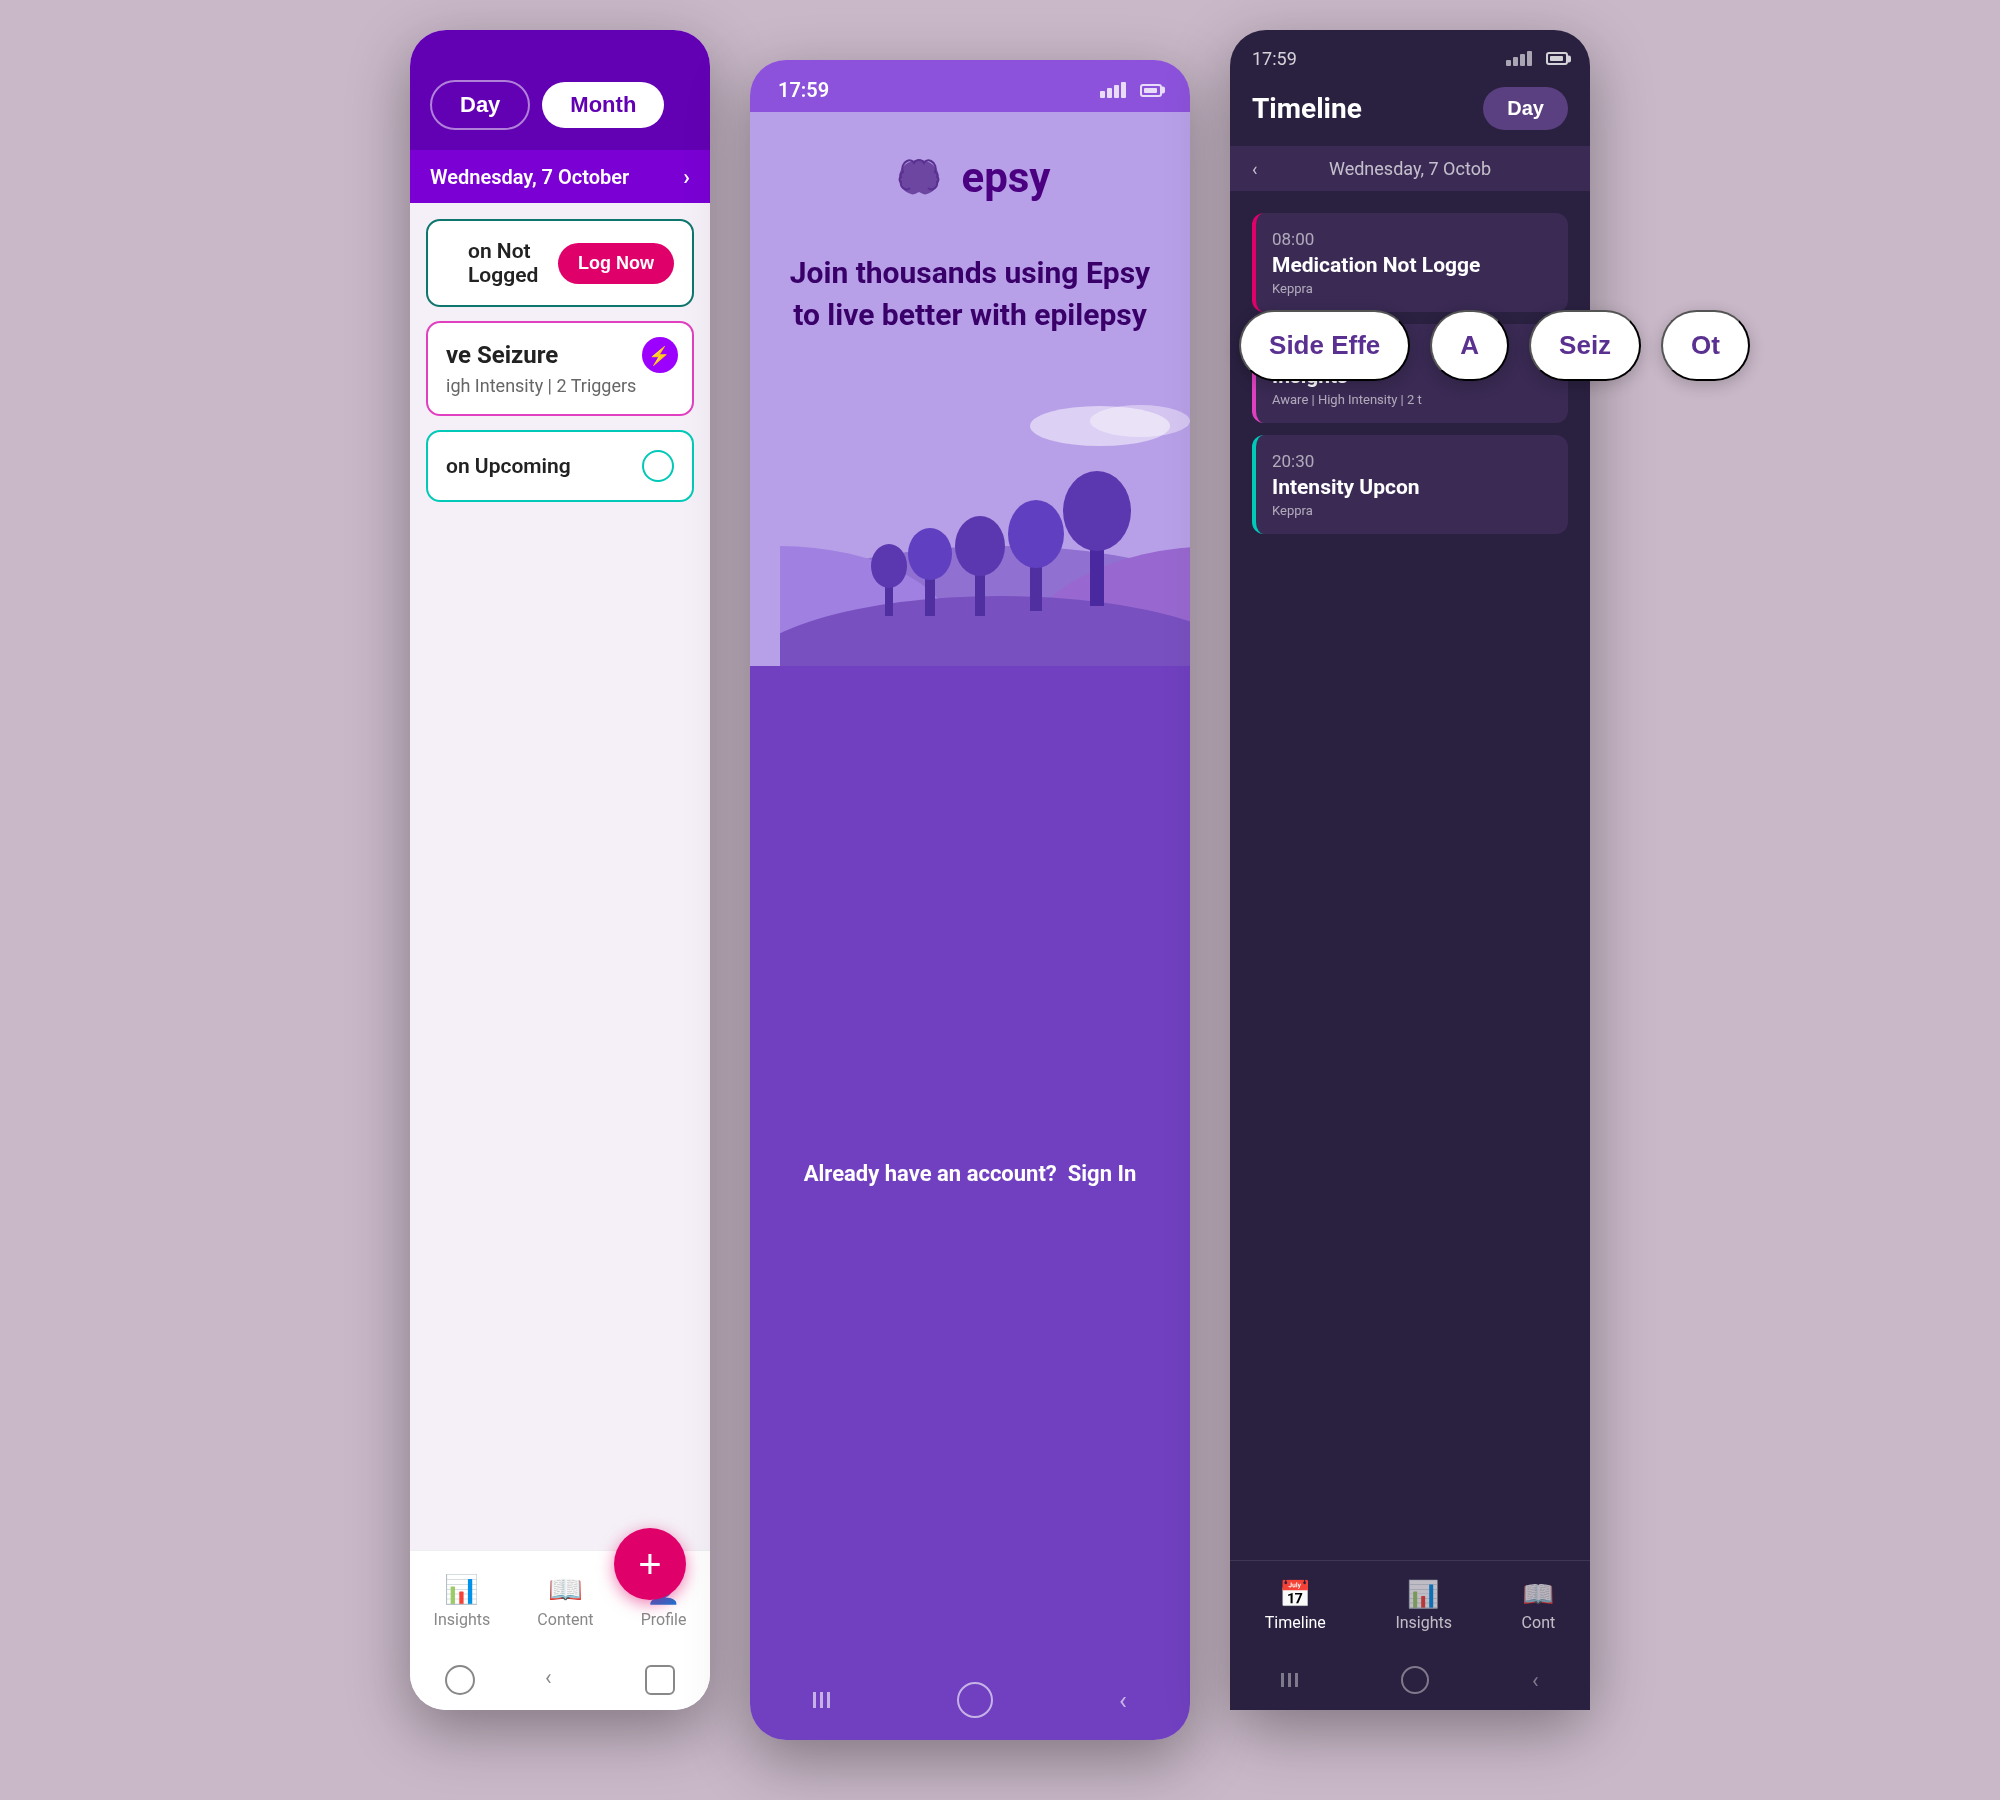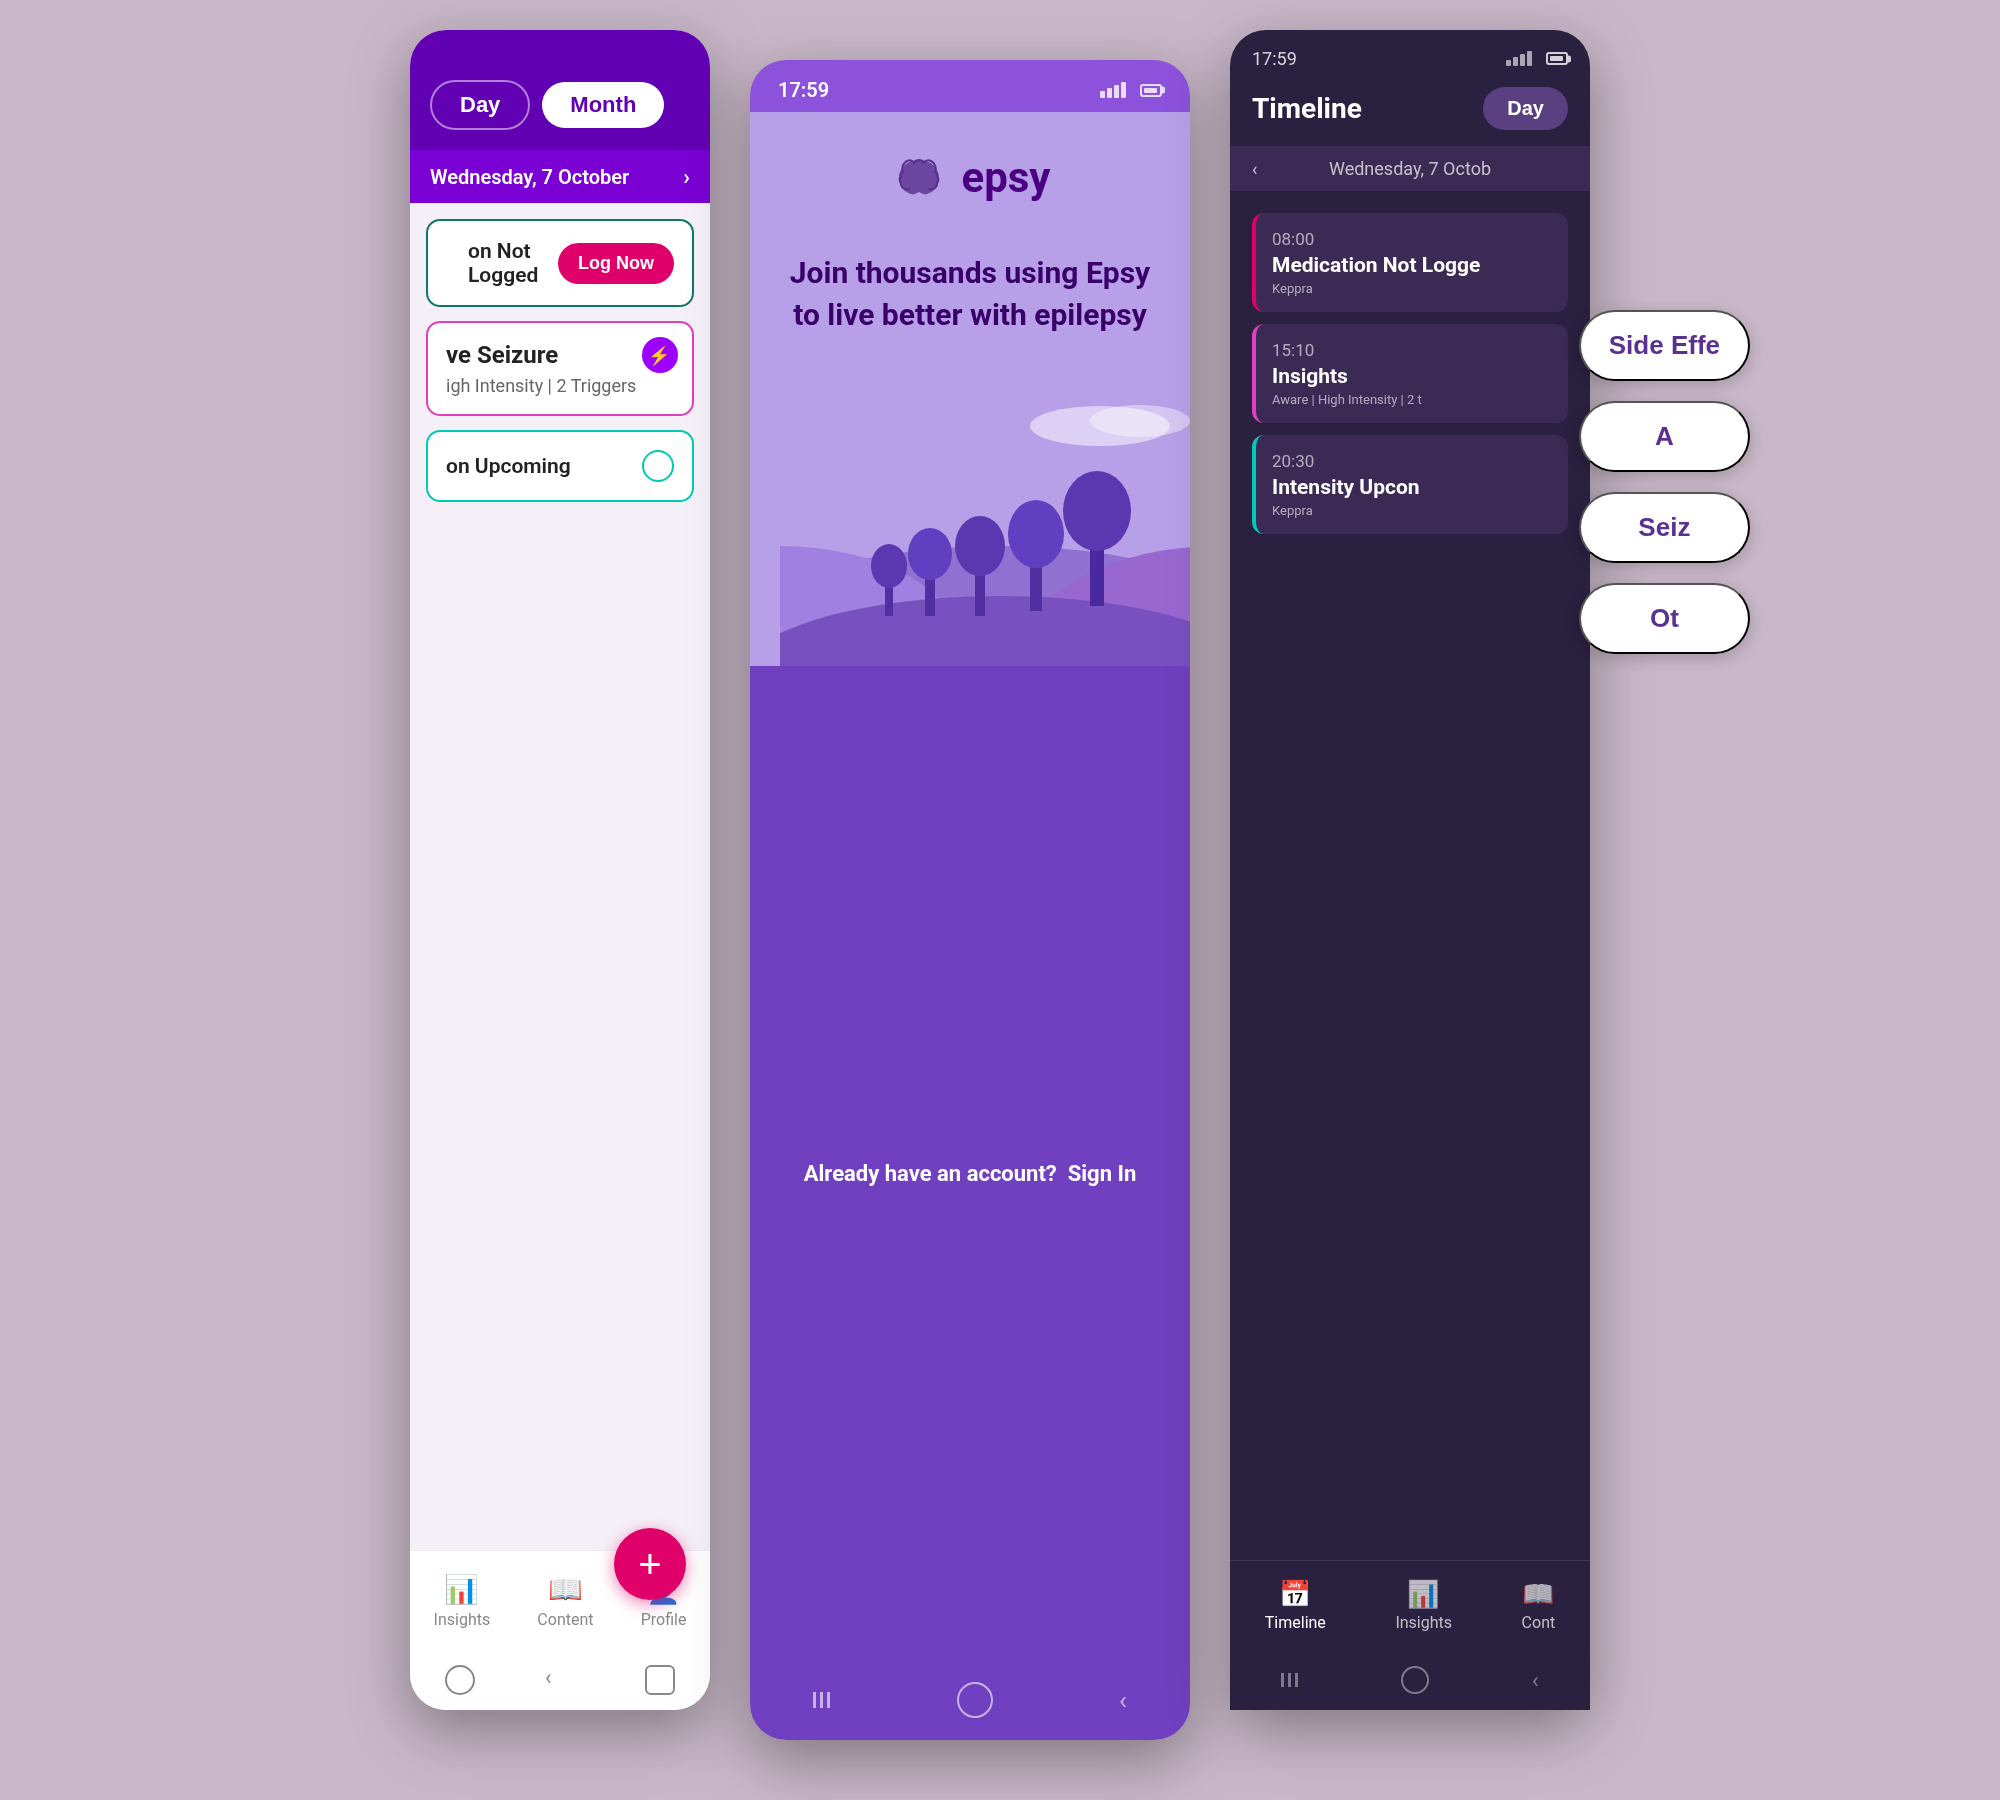--- a/index.html
+++ b/index.html
@@ -443,21 +443,21 @@
       font-size: 13px;
       color: rgba(255,255,255,0.6);
     }
 
     
     .float-pills {
       position: absolute;
       right: -160px;
       top: 280px;
       display: flex;
-      flex-direction: column;
+      flex-direction: row;
       gap: 20px;
       z-index: 10;
       justify-content: space-between;
     }
 
     .pill-btn {
       background: #fff;
       border-radius: 50px;
       padding: 18px 28px;
       font-size: 26px;

